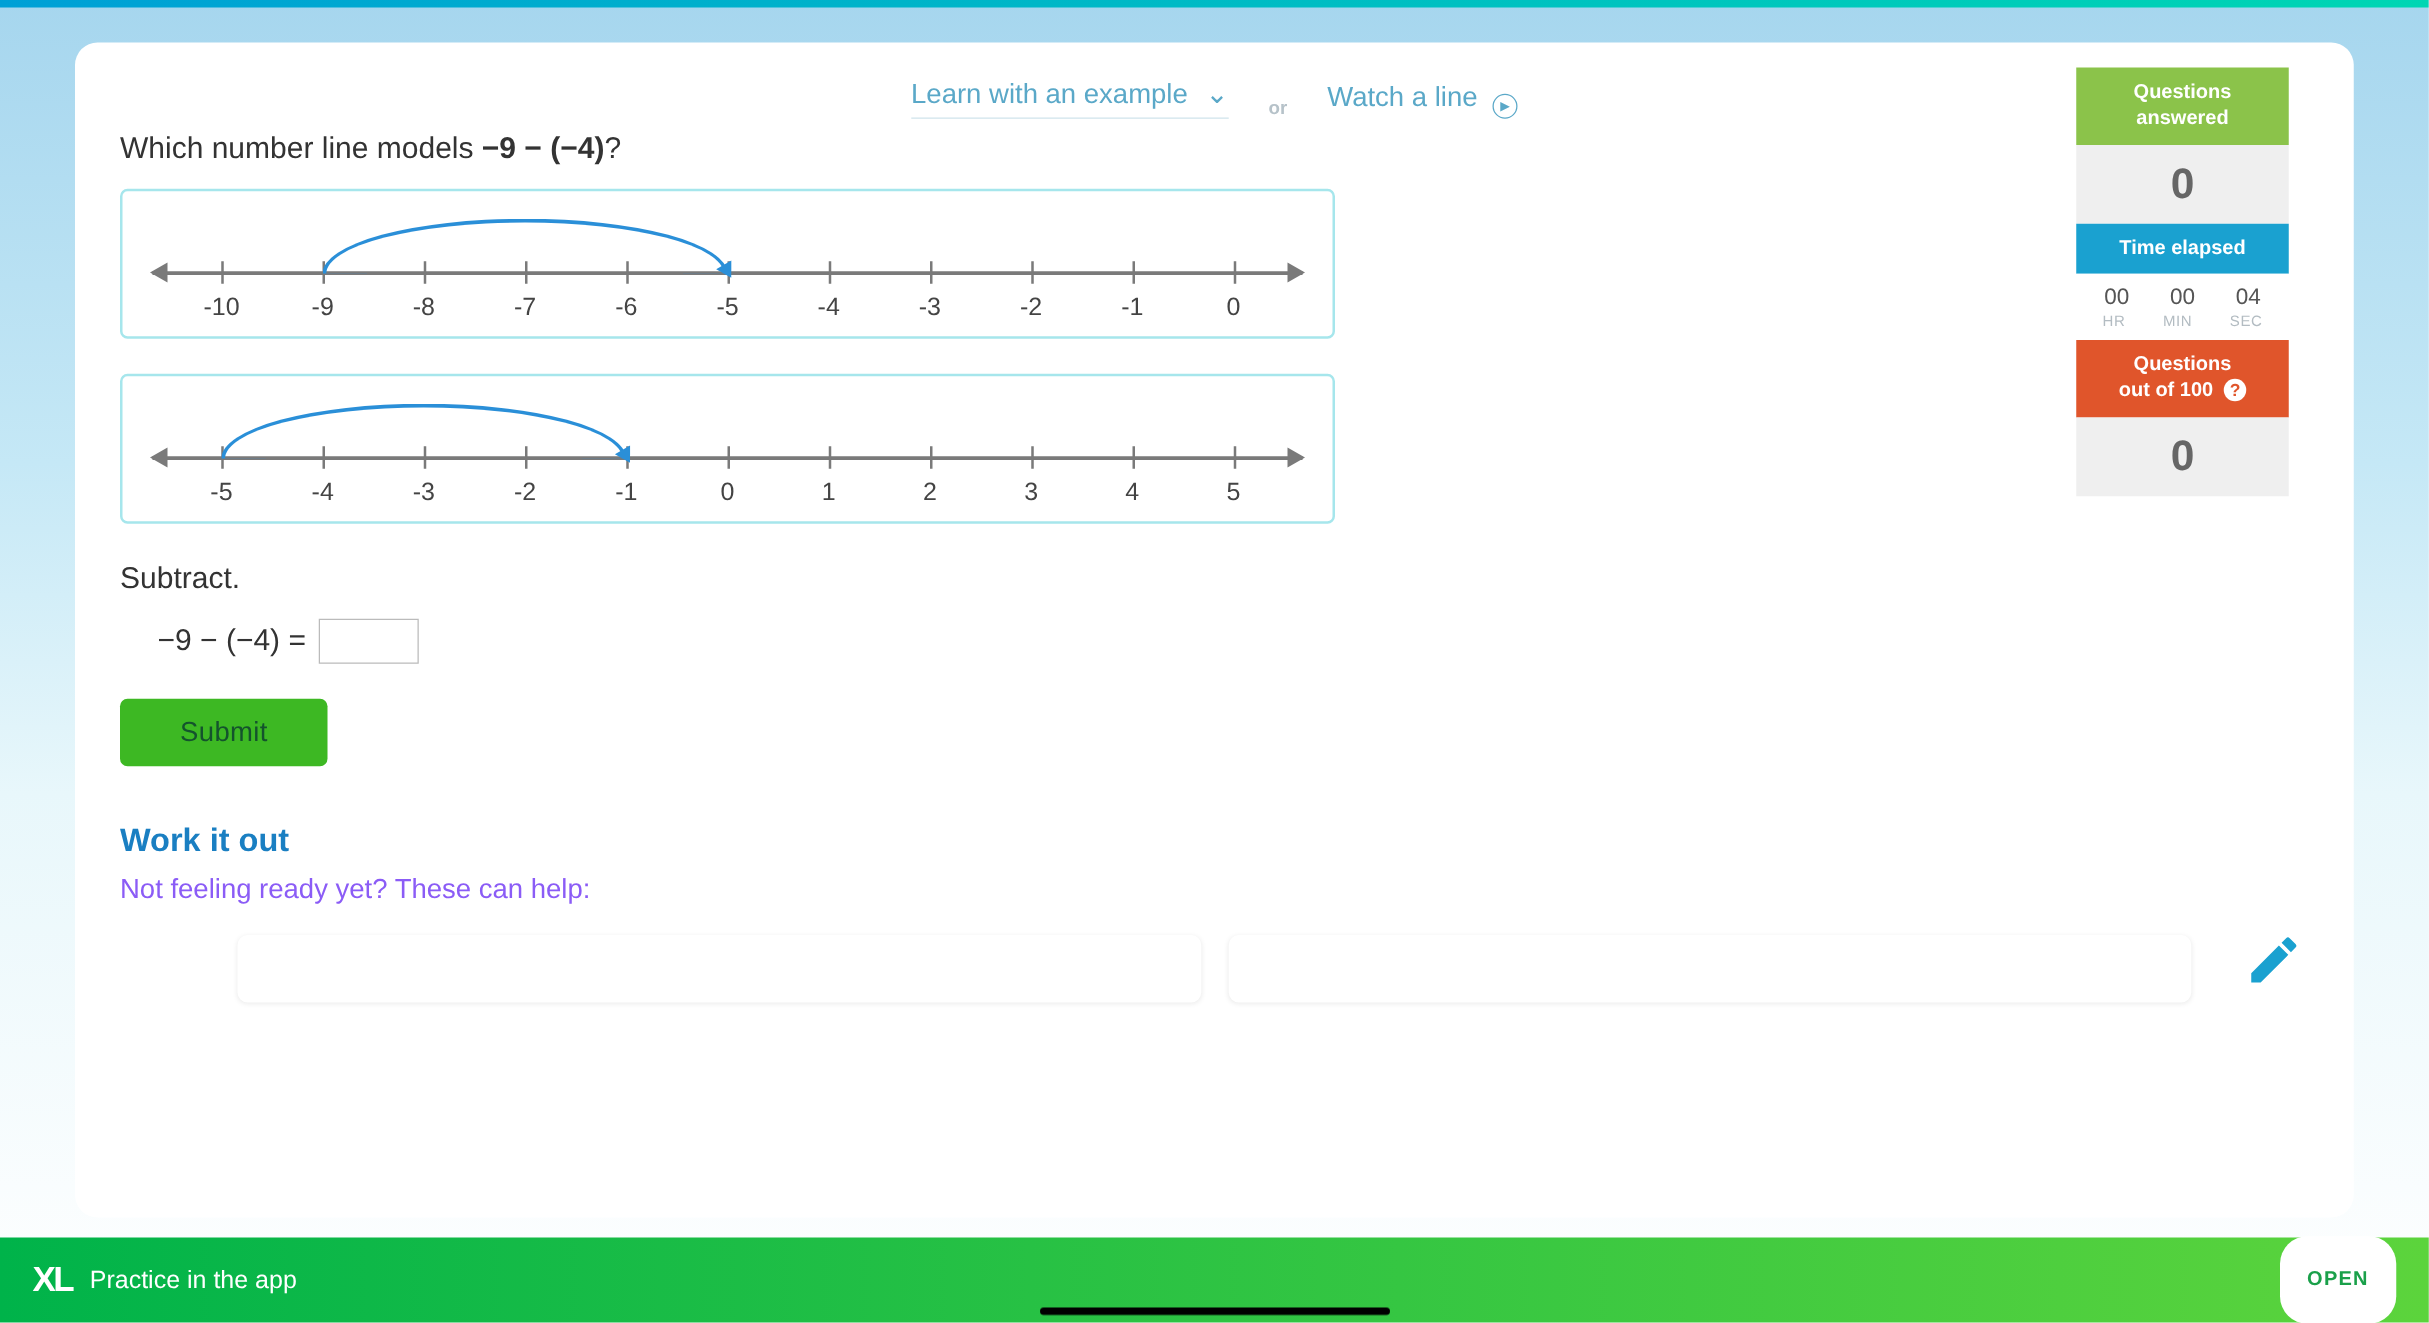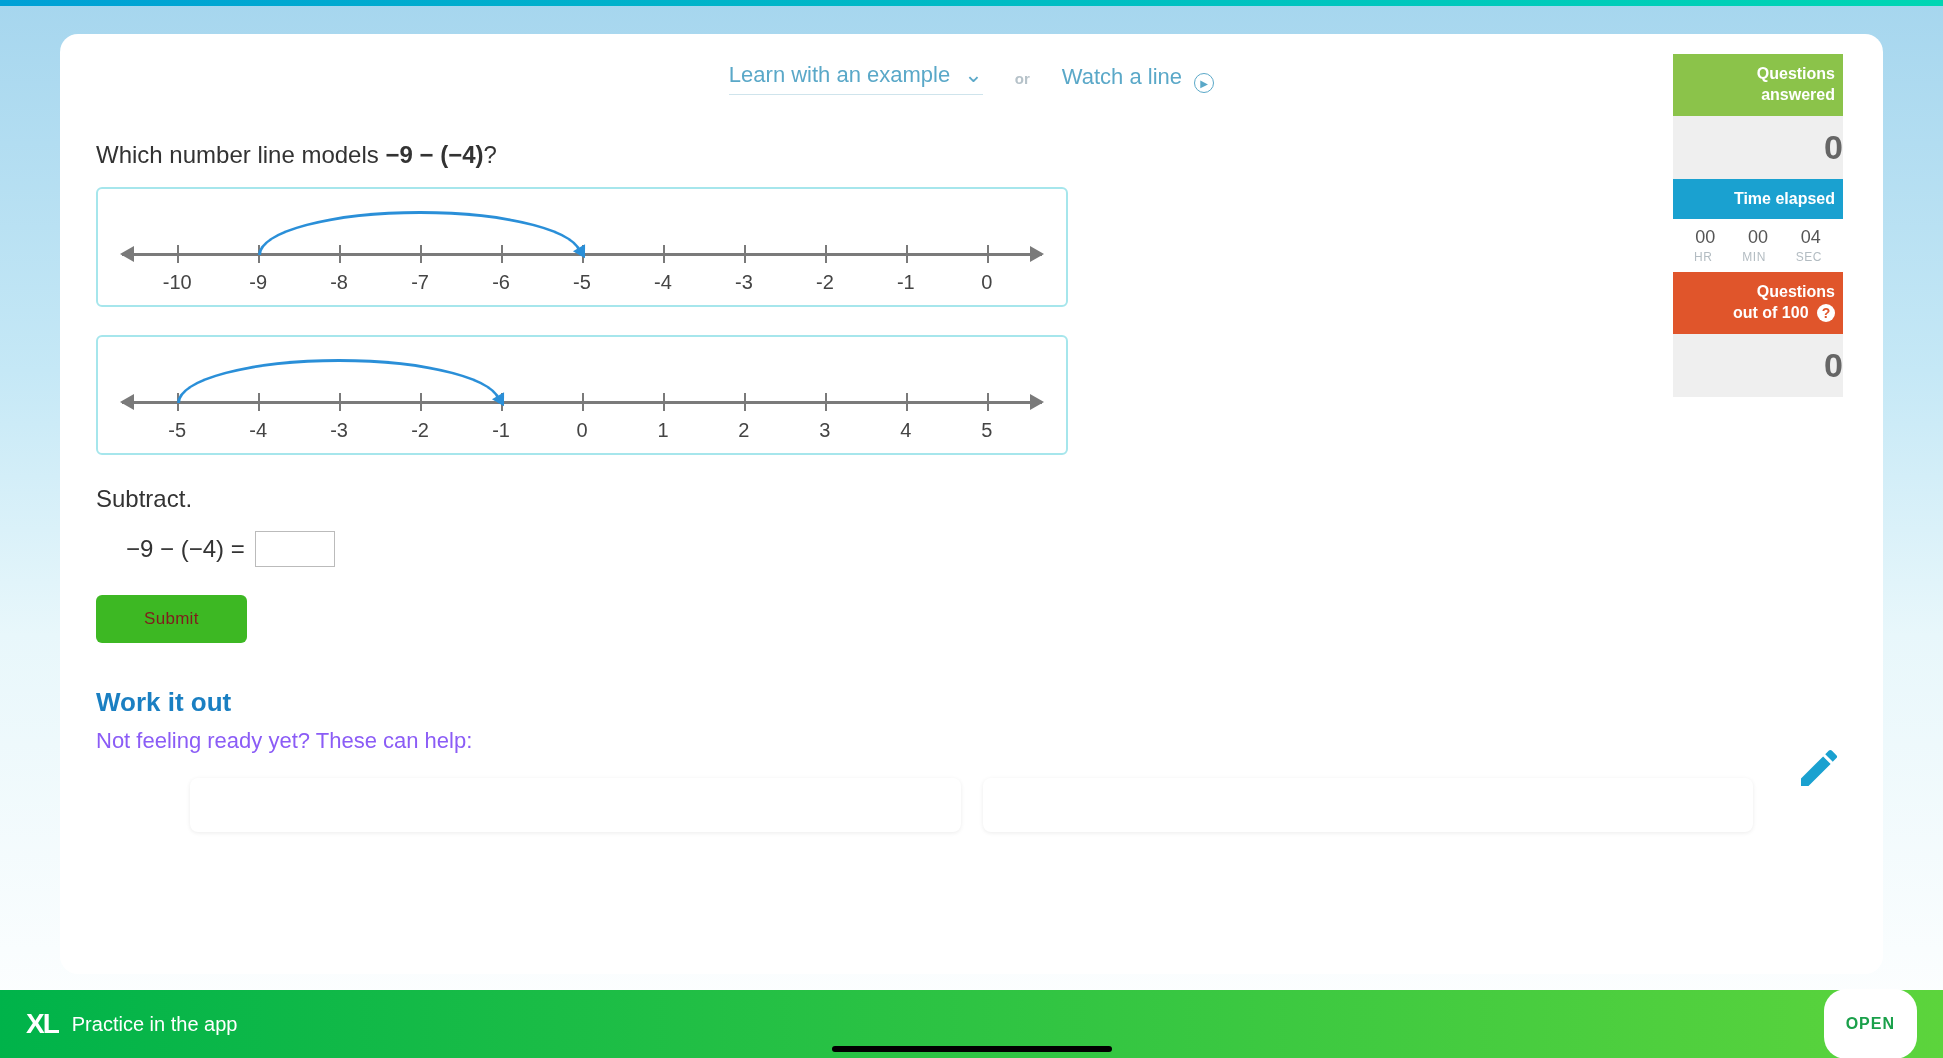--- a/index.html
+++ b/index.html
@@ -16,21 +16,21 @@
   body{
     background:linear-gradient(180deg,#a6d6ee 0%,#c5e8f6 35%,#e8f7fb 60%,#ffffff 100%);
     overflow-x:hidden;
   }
   .topline{height:6px;background:linear-gradient(90deg,#00a0d6,#00d6b3)}
   .card{
     background:#fff;border-radius:18px;margin:28px 60px 0;padding:28px 0 0;
     position:relative;min-height:940px;
   }
   .inner{padding:0 36px}
-  .hints{display:flex;align-items:center;justify-content:center;gap:32px;color:var(--ixl-teal);font-size:22px;margin-bottom:46px}
+  .hints{display:flex;align-items:flex-end;justify-content:center;gap:32px;color:var(--ixl-teal);font-size:22px;margin-bottom:10px}
   .hints .learn{border-bottom:1px solid #cfe4ec;padding-bottom:6px;cursor:pointer}
   .hints .chev{display:inline-block;margin-left:8px}
   .hints .or{color:#b6c2c9;font-weight:bold;font-size:15px}
   .hints .video{cursor:pointer}
   .playcircle{display:inline-flex;width:20px;height:20px;border:1.8px solid var(--ixl-teal);border-radius:50%;align-items:center;justify-content:center;font-size:10px;vertical-align:-3px;margin-left:6px}
   .qtext{font-size:24px;margin:6px 0 18px}
   .qtext b{font-weight:bold}
 
   .option{
     border:2px solid #a6e6ec;border-radius:6px;padding:16px 24px 8px;margin-bottom:28px;
@@ -43,32 +43,32 @@
   .nl-arrow-r{right:-2px;border-left:14px solid #7a7a7a}
   .tick{position:absolute;top:40px;width:2px;height:18px;background:#7a7a7a}
   .ticklabel{position:absolute;top:66px;font-size:20px;color:#444;transform:translateX(-50%)}
   .arc{position:absolute;border:3px solid #2a8fd8;border-bottom:none;border-radius:50% 50% 0 0/100% 100% 0 0;height:44px;top:6px}
   .arc-arrow{position:absolute;top:42px;width:0;height:0;border-left:7px solid transparent;border-right:7px solid transparent;border-top:12px solid #2a8fd8;transform:translate(-50%,0) rotate(-30deg)}
 
   .subtract{font-size:24px;margin:30px 0 18px}
   .eqline{font-size:24px;display:flex;align-items:center;gap:10px;margin-left:30px}
   .ansbox{width:80px;height:36px;border:1px solid #bbb;font-size:20px;text-align:center}
   .submit{
-    margin:28px 0 0;background:var(--ixl-green-dark);color:#7f1d1d;border:none;border-radius:6px;
-    padding:14px 48px;font-size:17px;cursor:pointer;letter-spacing:.3px;
+    margin:28px 0 0;background:var(--ixl-green-dark);color:#14532d;border:none;border-radius:6px;
+    padding:14px 48px;font-size:22px;cursor:pointer;letter-spacing:.3px;
   }
 
   .workout{text-align:left;margin-top:44px}
   .workout a{color:#1a7fc2;font-size:26px;font-weight:600;text-decoration:none}
   .workout p{font-size:22px;color:#8b5cf6;margin:10px 0 24px}
   .recboxes{display:flex;gap:22px;justify-content:center;margin-top:4px}
   .recbox{background:#fff;border-radius:8px;height:54px;flex:0 0 44%;box-shadow:0 1px 4px rgba(0,0,0,.08)}
 
   
-  .side{position:absolute;right:40px;top:20px;width:170px;text-align:right}
+  .side{position:absolute;right:52px;top:20px;width:170px;text-align:center}
   .side .hdr{color:#fff;font-weight:bold;padding:10px 8px;font-size:16px;line-height:1.3}
   .side .green{background:var(--ixl-green)}
   .side .blue{background:var(--ixl-blue)}
   .side .orange{background:var(--ixl-orange)}
   .side .val{background:#efefef;font-size:34px;font-weight:bold;color:#666;padding:12px 0}
   .side .timerow{display:flex;justify-content:space-around;background:#fff;padding:8px 6px 2px;font-size:18px;color:#555}
   .side .timelbl{display:flex;justify-content:space-around;background:#fff;padding:0 6px 8px;font-size:12px;color:#b3bcc2;letter-spacing:.5px}
   .side .help{display:inline-flex;width:18px;height:18px;background:#fff;color:var(--ixl-orange);border-radius:50%;font-size:14px;align-items:center;justify-content:center;margin-left:4px;font-weight:bold}
   .pencil{position:absolute;right:40px;top:710px;color:#1aa1d0;cursor:pointer}
   .pencil svg{width:48px;height:48px;transform:rotate(0deg)}

